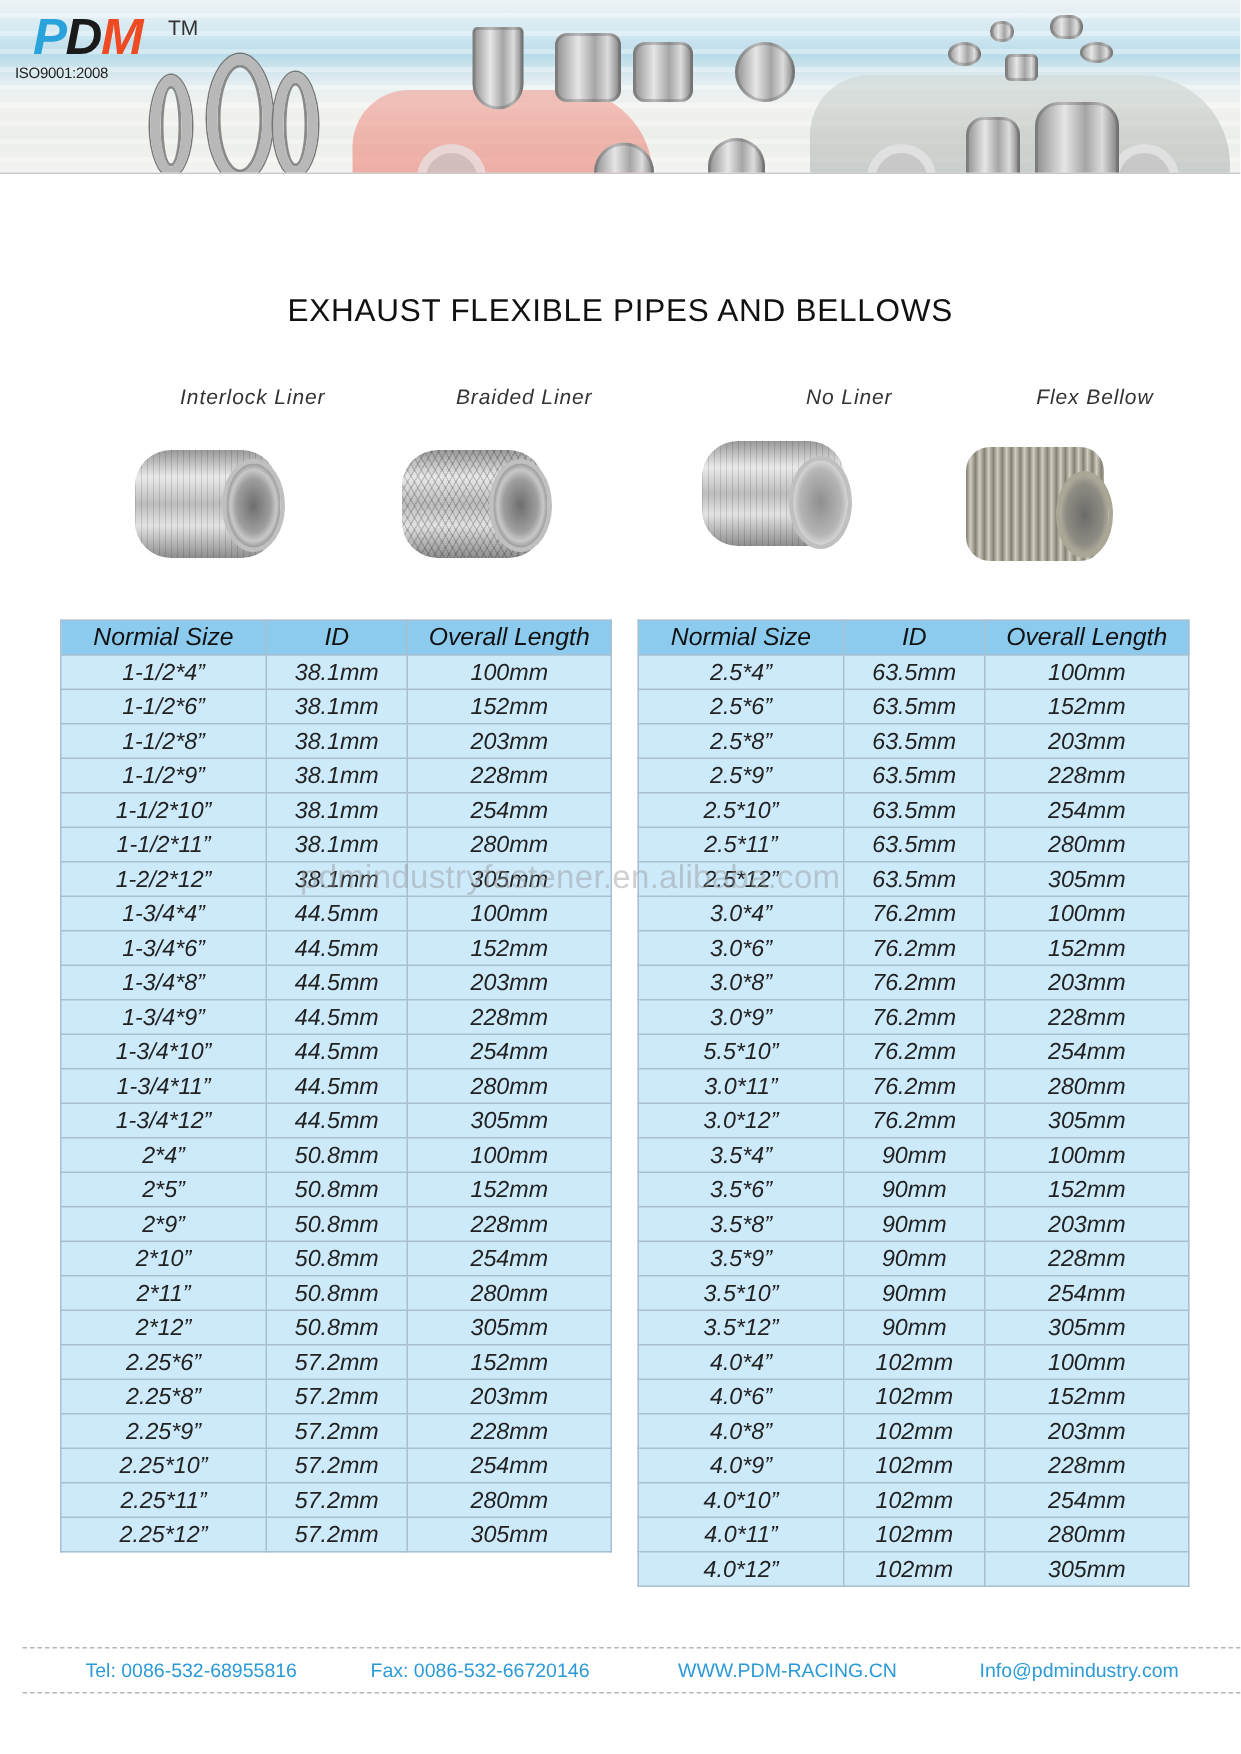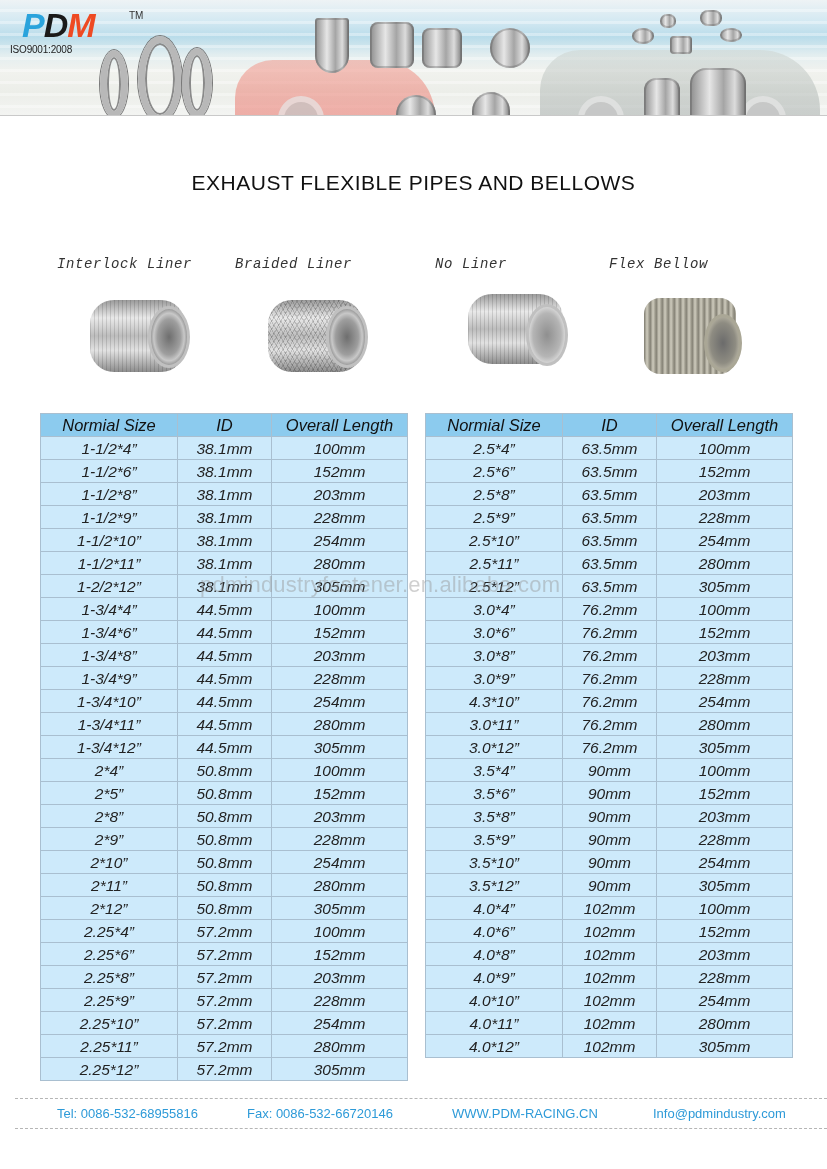--- a/index.html
+++ b/index.html
@@ -27,32 +27,32 @@
     background: linear-gradient(90deg, #8c8c8c 0%, #e6e6e6 35%, #a5a5a5 60%, #dcdcdc 80%, #7a7a7a 100%);
     box-shadow: inset 0 0 0 2px rgba(80,80,80,0.3);
   }
   .ring { position: absolute; border-radius: 50%; border: 7px solid #b8b8b8; background: transparent; box-shadow: inset 0 0 0 2px #8a8a8a, 0 0 0 1px #777; }
 
   .logo { position: absolute; left: 10px; top: 6px; width: 140px; height: 50px; }
   .logo-text { position: absolute; left: 12px; top: 0px; font-style: italic; font-weight: bold; font-size: 34px; letter-spacing: -1px; }
   .logo-p { color: #2aa3dc; }
   .logo-d { color: #1a1a1a; }
   .logo-m { color: #ee4a23; }
-  .logo-tm { position: absolute; left: 119px; top: 4px; font-size: 10px; color: #333; }
+  .logo-tm { position: absolute; left: 102px; top: 4px; font-size: 14px; color: #333; }
   .logo-iso { position: absolute; left: 0px; top: 38px; font-size: 10px; color: #222; letter-spacing: -0.2px; }
   .banner-url { position: absolute; left: 352px; top: 138px; font-size: 9px; color: #2e8fd0; }
 
   
   .page-title {
-    position: absolute; left: 0; top: 171px; width: 827px; text-align: center;
+    position: absolute; left: 0; top: 196px; width: 827px; text-align: center;
     font-size: 21px; color: #111; letter-spacing: 0.5px;
   }
 
   
-  .product { position: absolute; width: 160px; text-align: left; font-family: Liberation Mono, monospace; }
+  .product { position: absolute; width: 160px; text-align: right; }
   .product-label { font-style: italic; font-size: 14px; color: #333; letter-spacing: 0.6px; height: 20px; }
   .product-img { margin: 14px auto 0; position: relative; width: 110px; height: 90px; }
   .pipe-body {
     position: absolute; left: 8px; top: 10px; width: 95px; height: 72px; border-radius: 24px;
     background:
       repeating-linear-gradient(90deg, rgba(0,0,0,0.12) 0px, rgba(0,0,0,0.12) 1px, rgba(255,255,255,0.0) 1px, rgba(255,255,255,0) 4px),
       linear-gradient(180deg, #9a9a9a 0%, #e9e9e9 25%, #bdbdbd 50%, #e2e2e2 70%, #8d8d8d 100%);
   }
   .pipe-mouth {
     position: absolute; right: 2px; top: 16px; width: 42px; height: 62px; border-radius: 50%;
@@ -252,48 +252,38 @@
         <td>2*4”</td>
         <td>50.8mm</td>
         <td>100mm</td>
       </tr>
       <tr>
         <td>2*5”</td>
         <td>50.8mm</td>
         <td>152mm</td>
       </tr>
       <tr>
-        <td>2*8”</td>
-        <td>50.8mm</td>
-        <td>203mm</td>
-      </tr>
-      <tr>
         <td>2*9”</td>
         <td>50.8mm</td>
         <td>228mm</td>
       </tr>
       <tr>
         <td>2*10”</td>
         <td>50.8mm</td>
         <td>254mm</td>
       </tr>
       <tr>
         <td>2*11”</td>
         <td>50.8mm</td>
         <td>280mm</td>
       </tr>
       <tr>
         <td>2*12”</td>
         <td>50.8mm</td>
         <td>305mm</td>
-      </tr>
-      <tr>
-        <td>2.25*4”</td>
-        <td>57.2mm</td>
-        <td>100mm</td>
       </tr>
       <tr>
         <td>2.25*6”</td>
         <td>57.2mm</td>
         <td>152mm</td>
       </tr>
       <tr>
         <td>2.25*8”</td>
         <td>57.2mm</td>
         <td>203mm</td>
@@ -384,21 +374,21 @@
         <td>3.0*8”</td>
         <td>76.2mm</td>
         <td>203mm</td>
       </tr>
       <tr>
         <td>3.0*9”</td>
         <td>76.2mm</td>
         <td>228mm</td>
       </tr>
       <tr>
-        <td>4.3*10”</td>
+        <td>5.5*10”</td>
         <td>76.2mm</td>
         <td>254mm</td>
       </tr>
       <tr>
         <td>3.0*11”</td>
         <td>76.2mm</td>
         <td>280mm</td>
       </tr>
       <tr>
         <td>3.0*12”</td>

